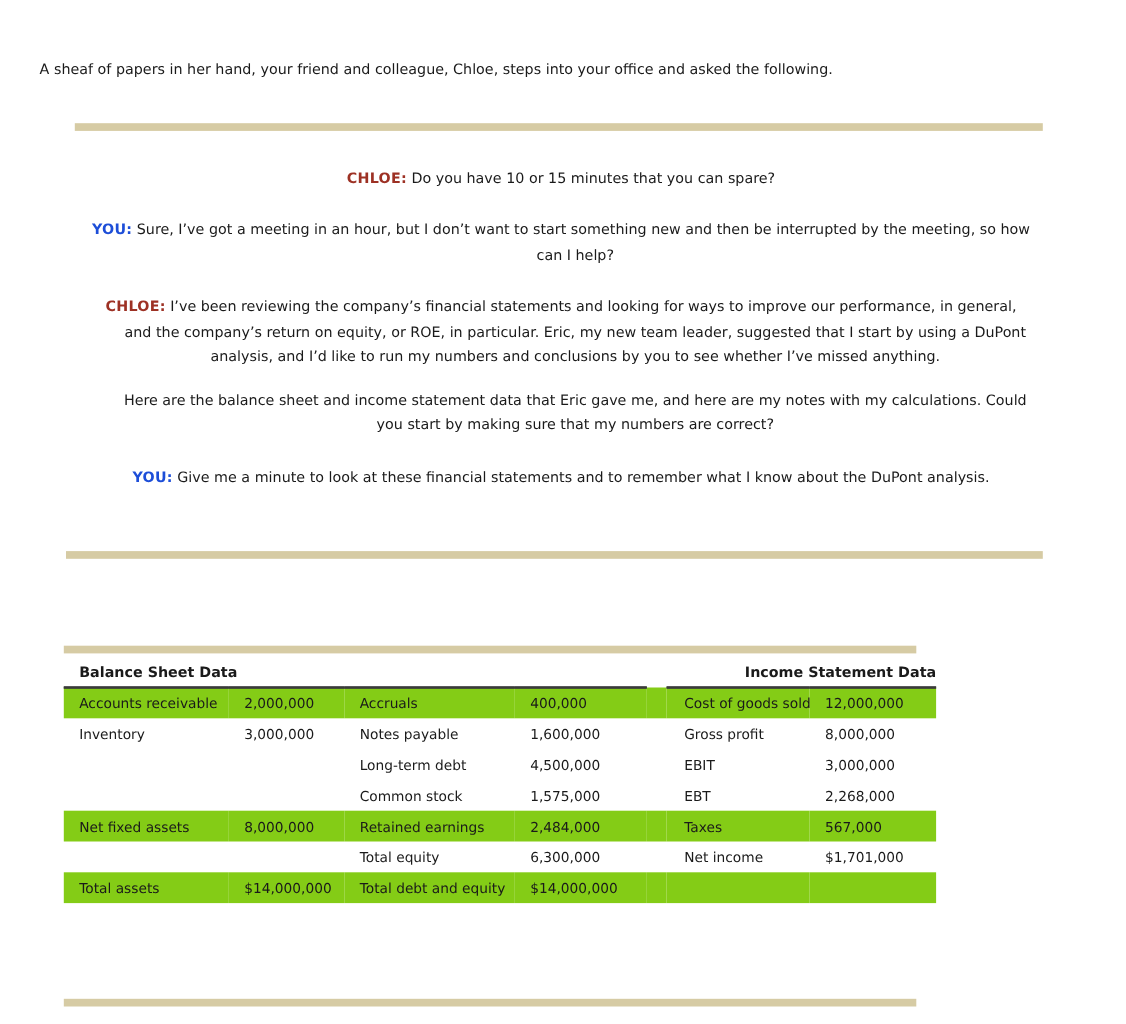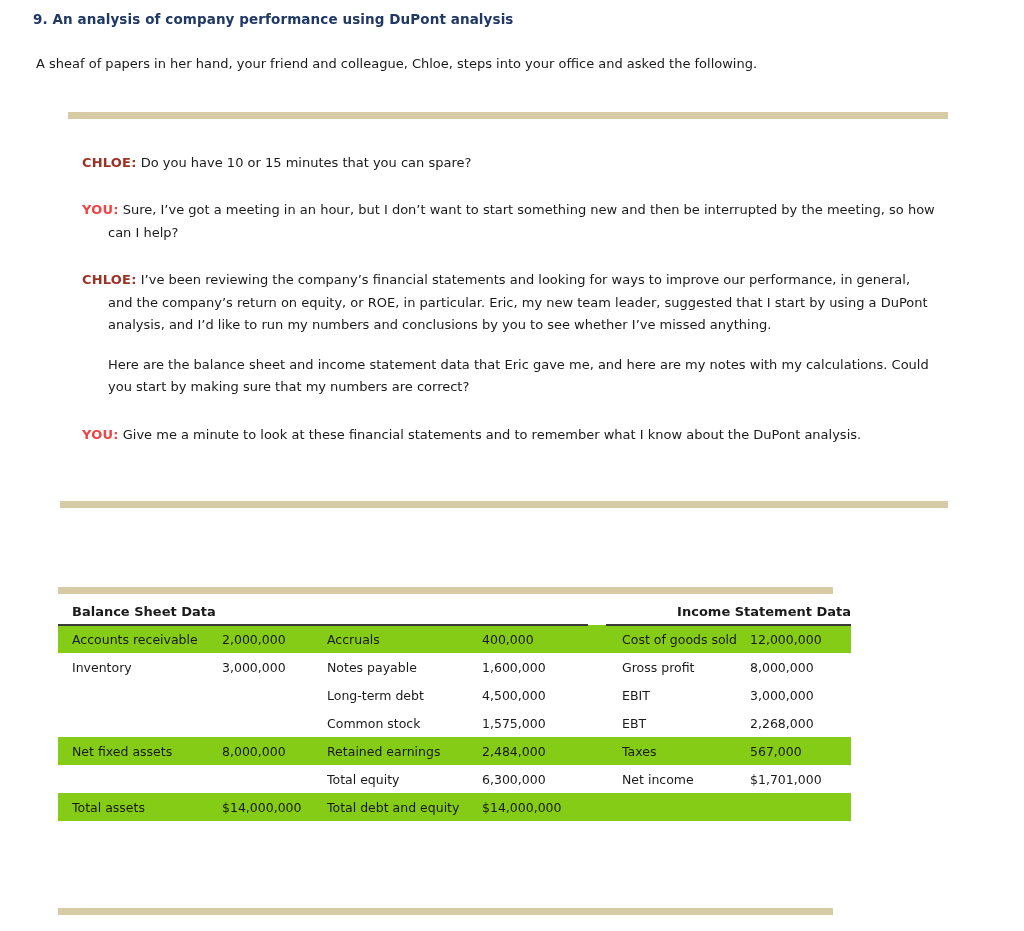--- a/index.html
+++ b/index.html
@@ -57,20 +57,21 @@
 
   
   .dialogue {
     position: absolute;
     left: 82px;
     top: 152px;
     width: 856px;
   }
   .turn {
     margin-bottom: 25px;
+    text-align: center;
   }
   .turn:last-child { margin-bottom: 0; }
 
   .turn p {
     margin: 0 0 17px 0;
     font-size: 13px;
     line-height: 1.73;
     text-indent: -26px;
     padding-left: 26px;
   }
@@ -78,21 +79,21 @@
     text-indent: 0;
     padding-left: 26px;
   }
   .turn p:last-child { margin-bottom: 0; }
 
   .speaker {
     font-weight: bold;
     letter-spacing: 0.2px;
   }
   .speaker-chloe { color: #9d3124; }
-  .speaker-you   { color: #ef4444; }
+  .speaker-you   { color: #1d4ed8; }
 
   
   .fin-table-wrap {
     position: absolute;
     left: 58px;
     top: 598px;
     width: 775px;
   }
   table.fin {
     border-collapse: collapse;
@@ -145,21 +146,20 @@
   }
   table.fin tbody td.indent { padding-left: 22px; }
   table.fin tbody td.gap { padding-left: 0; width: 18px; }
   table.fin tbody td.is-label { padding-left: 16px; }
 </style>
 </head>
 <body>
 
 <div class="page">
 
-  <div class="problem-title">9. An analysis of company performance using DuPont analysis</div>
 
   <div class="intro-text">A sheaf of papers in her hand, your friend and colleague, Chloe, steps into your office and asked the following.</div>
 
   <div class="rule rule-top"></div>
 
   <div class="dialogue" id="dialogue-container">
       <div class="turn">
         <p><span class="speaker speaker-chloe">CHLOE:</span> <span>Do you have 10 or 15 minutes that you can spare?</span></p>
       </div>
       <div class="turn">

